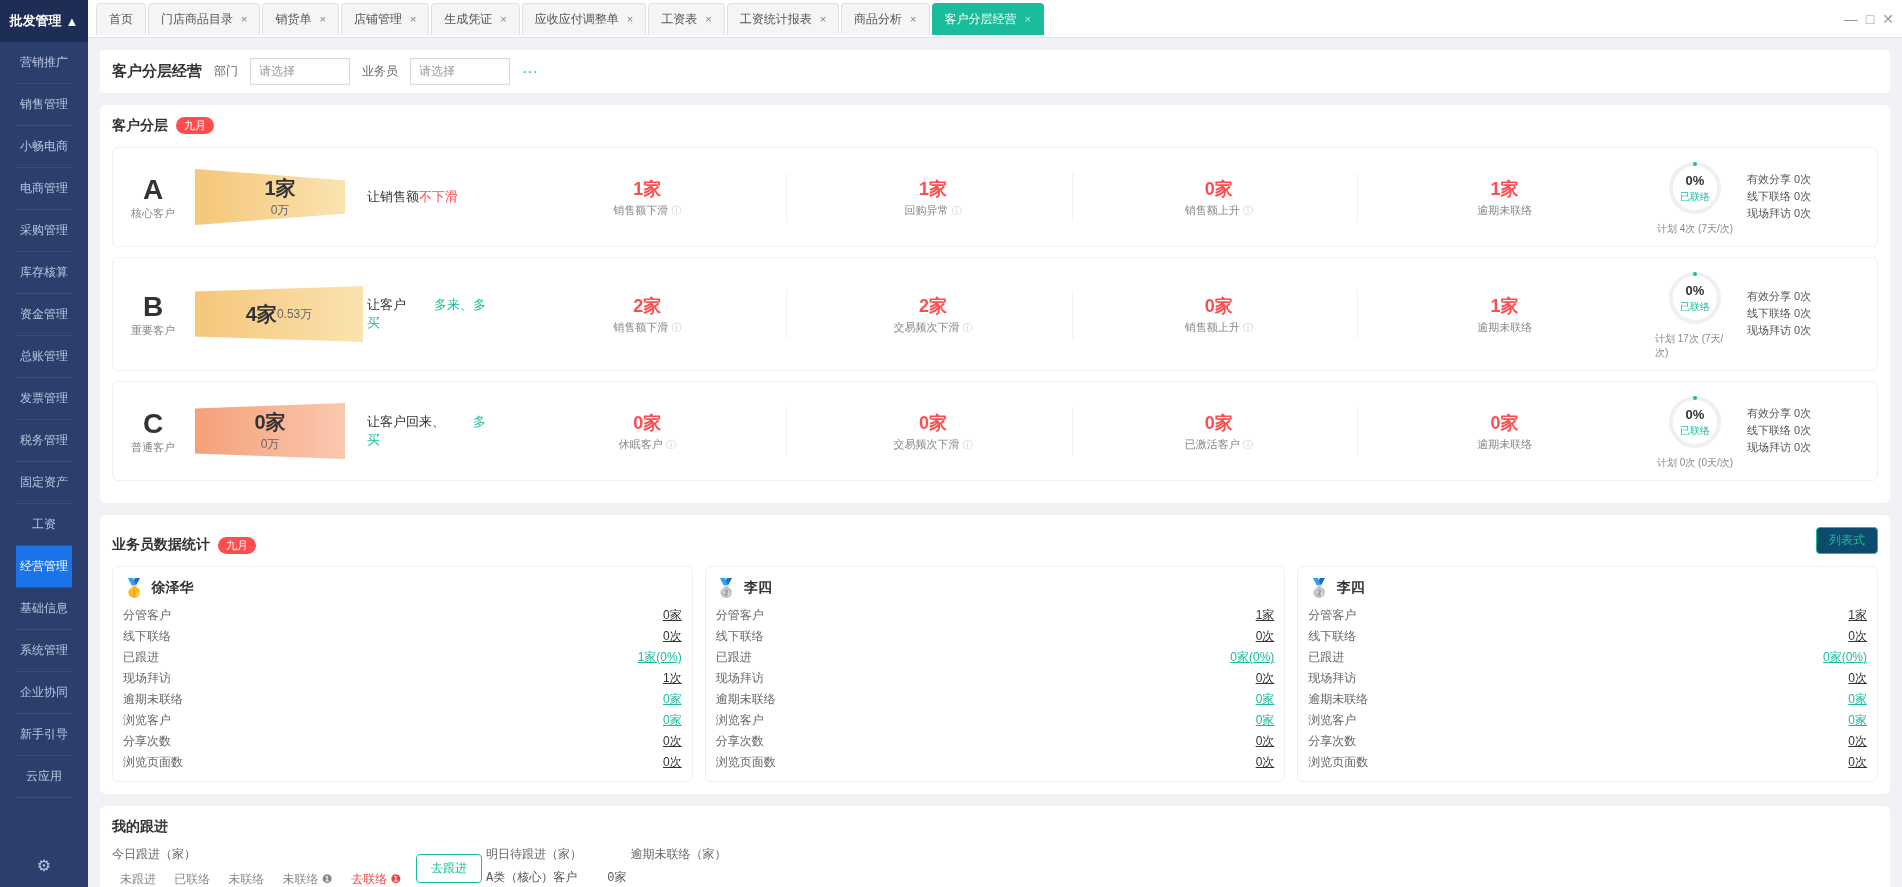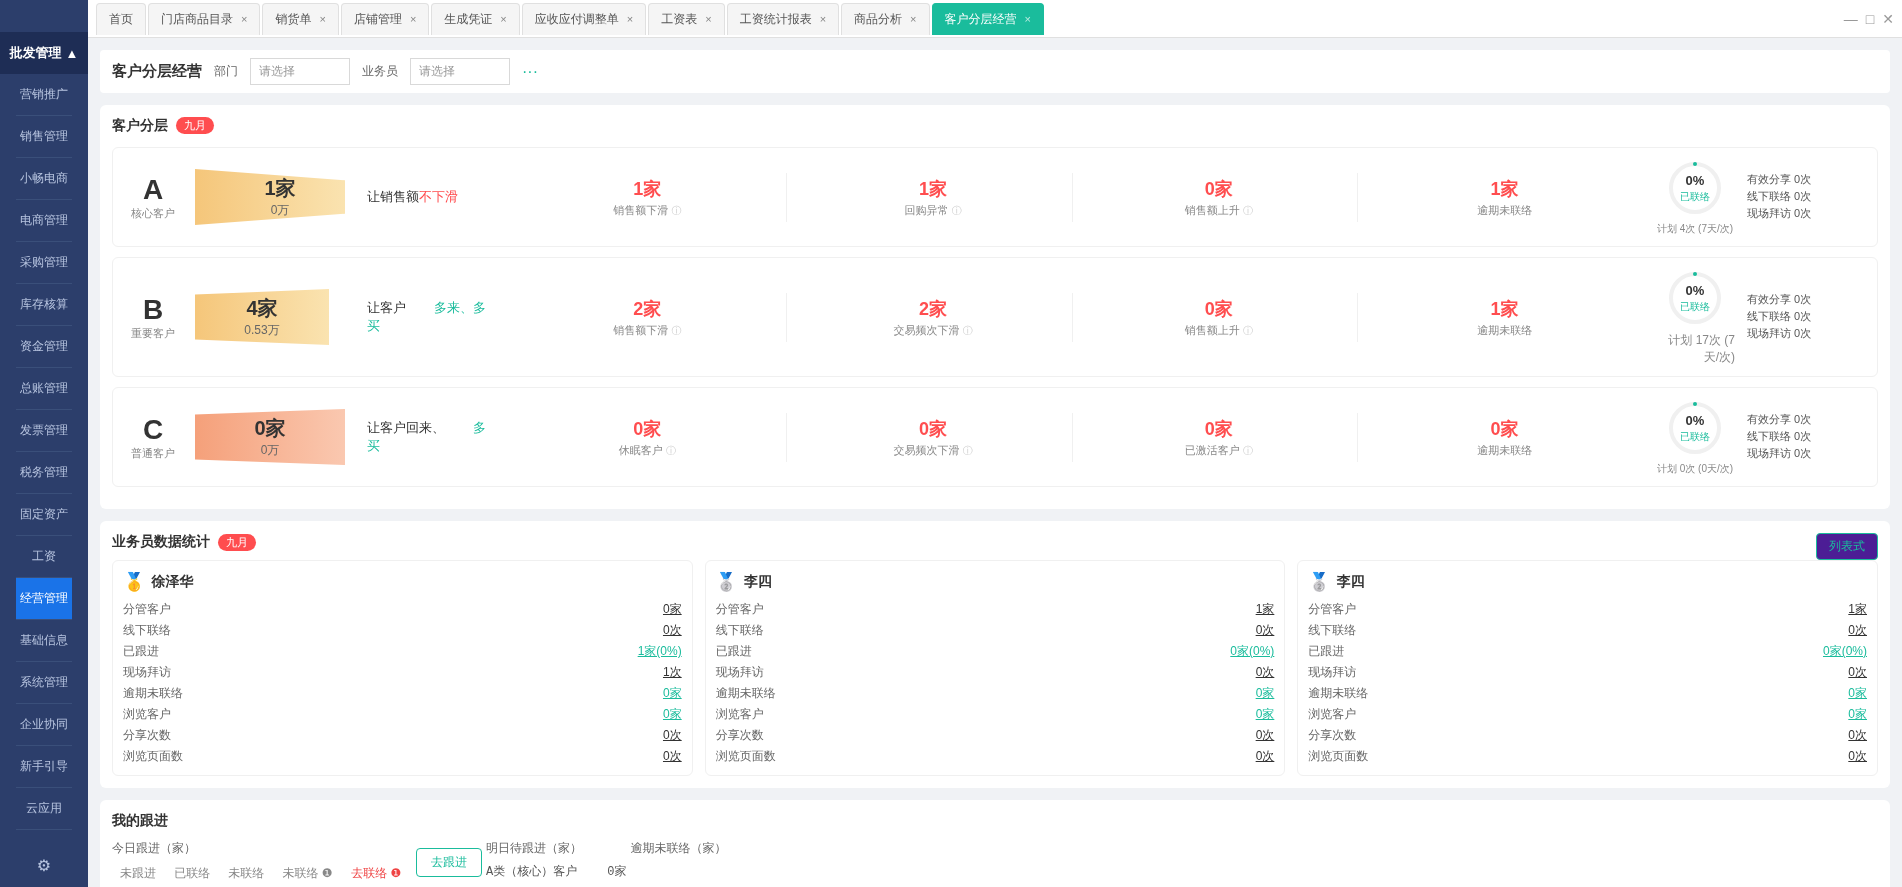--- a/index.html
+++ b/index.html
@@ -22,21 +22,20 @@
       background: #1e2d55;
       color: #fff;
       text-align: center;
       padding: 12px 4px;
       font-size: 13px;
       font-weight: bold;
       display: flex;
       align-items: center;
       justify-content: center;
       gap: 4px;
-      margin-top: 32px;
     }
     .sidebar-item {
       width: 100%;
       color: #b8c5e0;
       text-align: center;
       padding: 12px 4px;
       font-size: 12px;
       cursor: pointer;
       border-bottom: 1px solid #3a4f7a;
     }
@@ -187,24 +186,24 @@
       height: 56px;
       display: flex;
       flex-direction: column;
       justify-content: center;
       align-items: center;
       padding-left: 20px;
     }
     .tier-bar-b {
       background: linear-gradient(to right, #f5c67a, #fae3b0);
       clip-path: polygon(0 10%, 100% 0, 100% 100%, 0 90%);
-      width: 134px;
+      width: 168px;
       height: 56px;
       display: flex;
-      flex-direction: column;
+      flex-direction: row;
       justify-content: center;
       align-items: center;
     }
     .tier-bar-c {
       background: linear-gradient(to right, #f5a07a, #fac8b0);
       clip-path: polygon(0 10%, 100% 0, 100% 100%, 0 90%);
       width: 150px;
       height: 56px;
       display: flex;
       flex-direction: column;
@@ -256,25 +255,25 @@
       line-height: 1.3;
     }
     .circle-green { color: #1abc9c; font-size: 10px; }
     .circle-plan { font-size: 10px; color: #888; margin-top: 2px; }
 
     
     .right-stats { width: 120px; flex-shrink: 0; font-size: 11px; }
     .right-stat-item { margin-bottom: 2px; color: #555; }
 
     
-    .biz-header { display: flex; align-items: flex-start; justify-content: space-between; margin-bottom: 0; }
+    .biz-header { display: flex; align-items: flex-end; justify-content: space-between; margin-bottom: 12px; }
     .list-btn {
       border: 1px solid #1abc9c;
       color: #1abc9c;
-      background: #4c1d95;
+      background: #0c4a6e;
       padding: 4px 12px;
       border-radius: 4px;
       font-size: 12px;
       cursor: pointer;
     }
 
     
     .staff-grid { display: grid; grid-template-columns: repeat(3, 1fr); gap: 12px; }
     .staff-card { border: 1px solid #f0f0f0; border-radius: 6px; padding: 10px; }
     .staff-name-row { display: flex; align-items: center; gap: 6px; margin-bottom: 8px; }
@@ -458,21 +457,21 @@
     <div class="circle-wrap">
       <svg class="circle-svg" width="60" height="60" viewBox="0 0 60 60">
         <circle class="circle-bg" cx="30" cy="30" r="24"></circle>
         <circle class="circle-fg" cx="30" cy="30" r="24" stroke-dasharray="0 150.8"></circle>
       </svg>
       <div class="circle-text">
         <div style="font-size:13px;font-weight:bold;">0%</div>
         <div class="circle-green">已联络</div>
       </div>
     </div>
-    <div class="circle-plan" style="font-size:12px;color:#888;text-align:right;margin-top:4px;">计划 17次 (7天/次)</div>
+    <div class="circle-plan" style="font-size:10px;color:#888;text-align:left;margin-top:4px;">计划 17次 (7天/次)</div>
   </div>
             <div class="right-stats">
               <div class="right-stat-item">有效分享 0次</div>
               <div class="right-stat-item">线下联络 0次</div>
               <div class="right-stat-item">现场拜访 0次</div>
             </div>
           </div>
           <div class="tier-row">
             <div class="tier-label-box">
               <div class="tier-letter">C</div>

